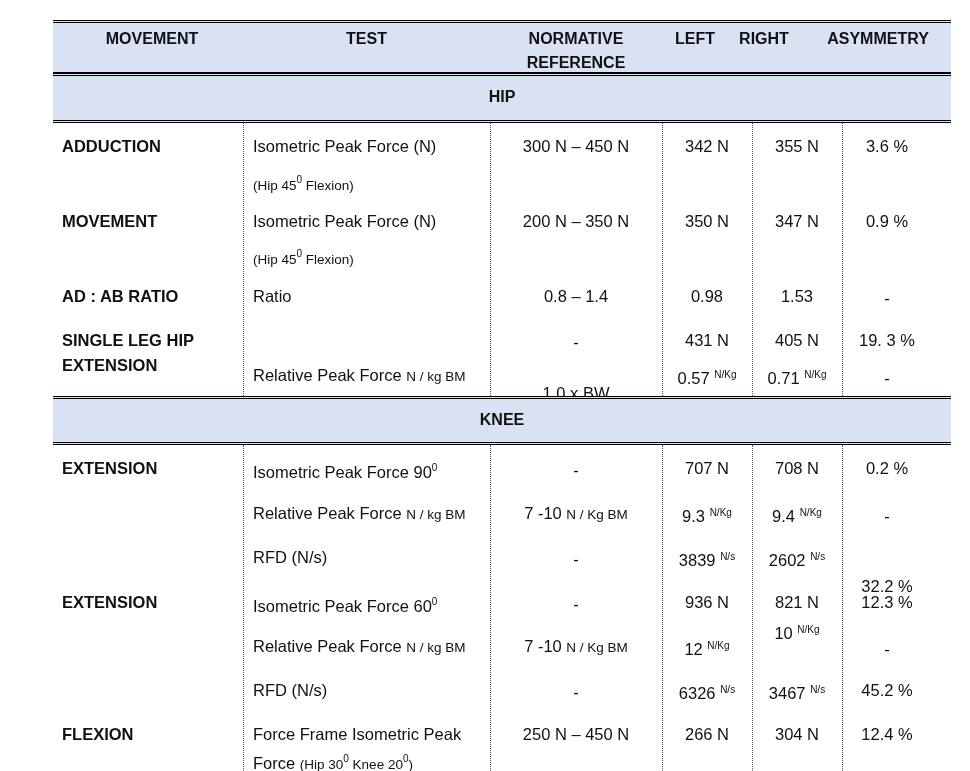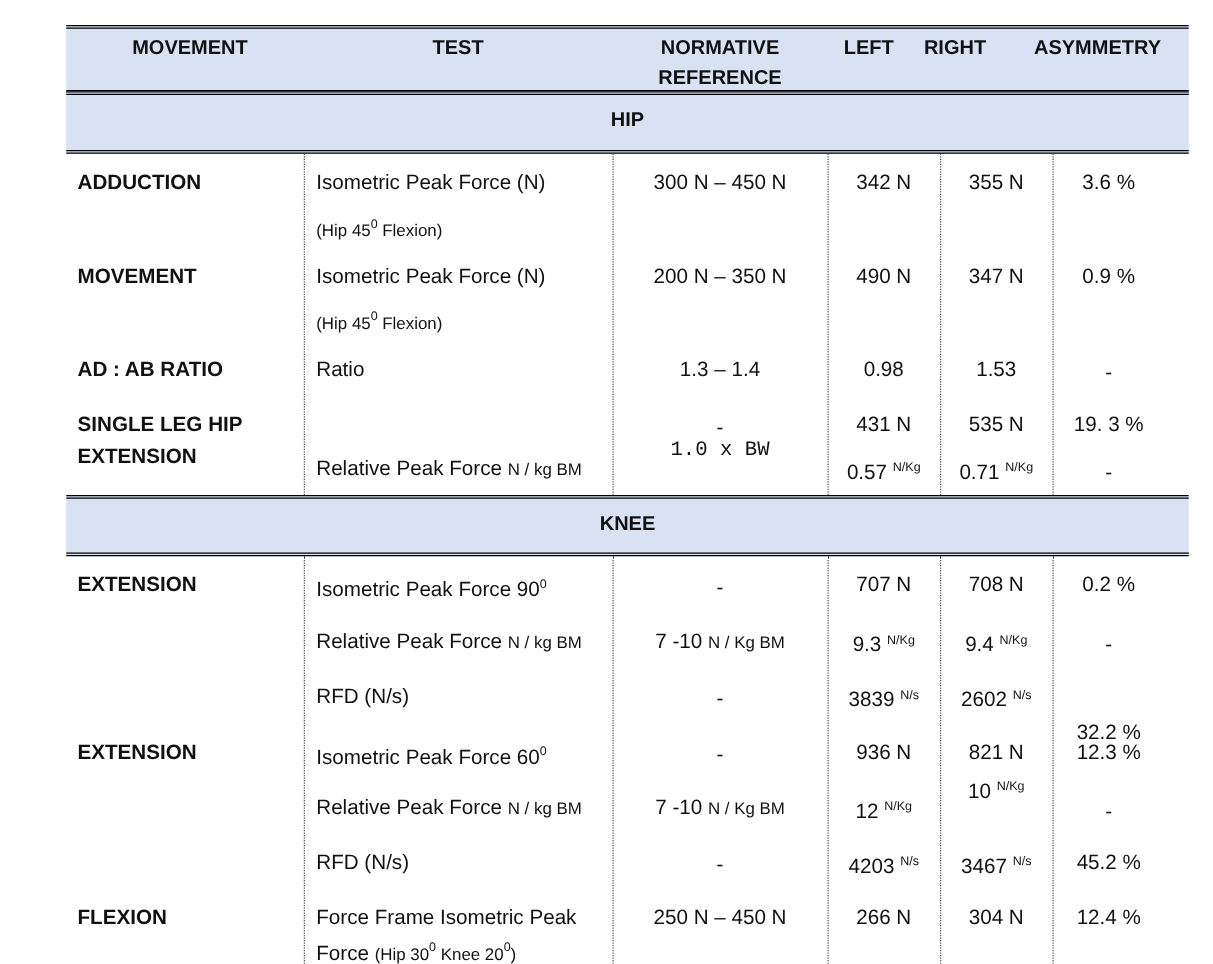--- a/index.html
+++ b/index.html
@@ -80,40 +80,40 @@
   <div class="cell tst small" style="top:170px;"><span>(Hip 45</span><sup class="d">0</sup><span> Flexion)</span></div>
   <div class="cell c norm" style="top:136px;">300 N – 450 N</div>
   <div class="cell c lft" style="top:136px;">342 N</div>
   <div class="cell c rgt" style="top:136px;">355 N</div>
   <div class="cell c asy" style="top:136px;">3.6 %</div>
 
   <div class="cell mv" style="top:211px;">MOVEMENT</div>
   <div class="cell tst" style="top:211px;">Isometric Peak Force (N)</div>
   <div class="cell tst small" style="top:244px;"><span>(Hip 45</span><sup class="d">0</sup><span> Flexion)</span></div>
   <div class="cell c norm" style="top:211px;">200 N – 350 N</div>
-  <div class="cell c lft" style="top:211px;">490 N</div>
+  <div class="cell c lft" style="top:211px;">350 N</div>
   <div class="cell c rgt" style="top:211px;">347 N</div>
   <div class="cell c asy" style="top:211px;">0.9 %</div>
 
   <div class="cell mv" style="top:286px;">AD : AB RATIO</div>
   <div class="cell tst" style="top:286px;">Ratio</div>
-  <div class="cell c norm" style="top:286px;">1.3 – 1.4</div>
+  <div class="cell c norm" style="top:286px;">0.8 – 1.4</div>
   <div class="cell c lft" style="top:286px;">0.98</div>
   <div class="cell c rgt" style="top:286px;">1.53</div>
   <div class="cell c asy" style="top:288px;">-</div>
 
   <div class="cell mv" style="top:330px;">SINGLE LEG HIP</div>
   <div class="cell mv" style="top:355px;">EXTENSION</div>
   <div class="cell c norm" style="top:332px;">-</div>
   <div class="cell c lft" style="top:330px;">431 N</div>
-  <div class="cell c rgt" style="top:330px;">535 N</div>
+  <div class="cell c rgt" style="top:330px;">405 N</div>
   <div class="cell c asy" style="top:330px;">19. 3 %</div>
 
   <div class="cell tst" style="top:365px;"><span>Relative Peak Force </span><span class="small">N / kg BM</span></div>
-  <div class="cell c norm" style="top:350px;font-family:Liberation Mono, monospace;">1.0 x BW</div>
+  <div class="cell c norm" style="top:383px;">1.0 x BW</div>
   <div class="cell c lft" style="top:365px;"><span>0.57</span> <sup class="u">N/Kg</sup></div>
   <div class="cell c rgt" style="top:365px;"><span>0.71</span> <sup class="u">N/Kg</sup></div>
   <div class="cell c asy" style="top:368px;">-</div>
 
   <div class="band knee">
     <div class="section-title">KNEE</div>
   </div>
 
   <div class="vline" style="left:243px;top:445px;height:326px;"></div>
   <div class="vline" style="left:490px;top:445px;height:326px;"></div>
@@ -148,21 +148,21 @@
   <div class="cell c asy" style="top:592px;">12.3 %</div>
 
   <div class="cell tst" style="top:636px;"><span>Relative Peak Force </span><span class="small">N / kg BM</span></div>
   <div class="cell c norm" style="top:636px;"><span>7 -10 </span><span class="small">N / Kg BM</span></div>
   <div class="cell c lft" style="top:636px;"><span>12 </span><sup class="u">N/Kg</sup></div>
   <div class="cell c rgt" style="top:620px;"><span>10 </span><sup class="u">N/Kg</sup></div>
   <div class="cell c asy" style="top:639px;">-</div>
 
   <div class="cell tst" style="top:680px;">RFD (N/s)</div>
   <div class="cell c norm" style="top:682px;">-</div>
-  <div class="cell c lft" style="top:680px;"><span>4203 </span><sup class="u">N/s</sup></div>
+  <div class="cell c lft" style="top:680px;"><span>6326 </span><sup class="u">N/s</sup></div>
   <div class="cell c rgt" style="top:680px;"><span>3467 </span><sup class="u">N/s</sup></div>
   <div class="cell c asy" style="top:680px;">45.2 %</div>
 
   <div class="cell mv" style="top:724px;">FLEXION</div>
   <div class="cell tst" style="top:724px;">Force Frame Isometric Peak</div>
   <div class="cell tst" style="top:749px;"><span>Force </span><span class="small"><span>(Hip 30</span><sup class="d">0</sup><span> Knee 20</span><sup class="d">0</sup><span>)</span></span></div>
   <div class="cell c norm" style="top:724px;">250 N – 450 N</div>
   <div class="cell c lft" style="top:724px;">266 N</div>
   <div class="cell c rgt" style="top:724px;">304 N</div>
   <div class="cell c asy" style="top:724px;">12.4 %</div>

